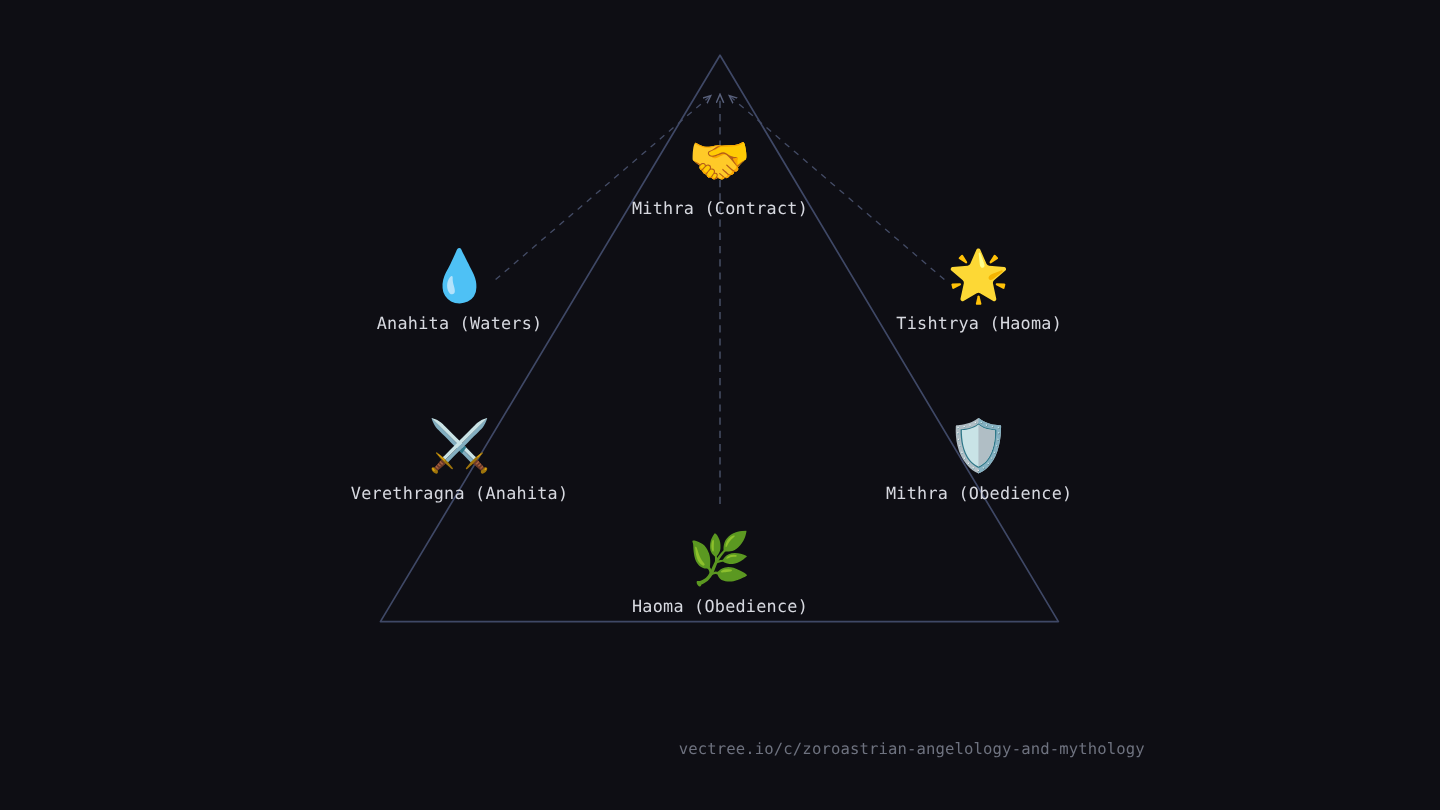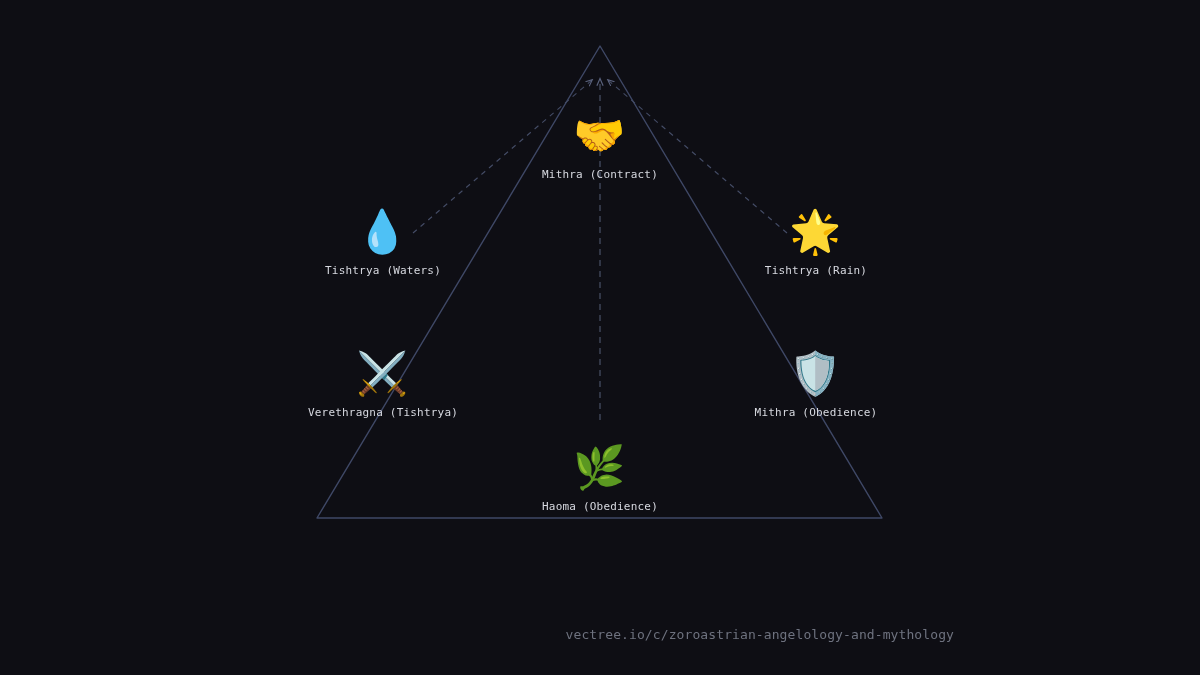--- a/index.html
+++ b/index.html
@@ -47,31 +47,31 @@
     line-height: 1;
     height: 48px;
     display: flex;
     align-items: center;
     justify-content: center;
     user-select: none;
   }
   .node-label {
     margin-top: 8px;
     font-family: "DejaVu Sans Mono", "Liberation Mono", monospace;
-    font-size: 11px;
+    font-size: 14px;
     letter-spacing: 0.2px;
     color: #d7d9e0;
     white-space: nowrap;
   }
 
   
   #footer {
     position: absolute;
     left: 0;
-    bottom: 6px;
+    bottom: 16px;
     width: 980px;
     height: 175px;
   }
 
   #url {
     position: absolute;
     right: 26px;
     bottom: 27px;
     font-family: "DejaVu Sans Mono", "Liberation Mono", monospace;
     font-size: 13px;
@@ -100,31 +100,31 @@
     </g>
   </svg>
 
   <div class="node" style="left:600px; top:146px;">
     <div class="node-icon">🤝</div>
     <div class="node-label">Mithra (Contract)</div>
   </div>
 
   <div class="node" style="left:383px; top:242px;">
     <div class="node-icon">💧</div>
-    <div class="node-label">Tishtrya (Waters)</div>
+    <div class="node-label">Anahita (Waters)</div>
   </div>
 
   <div class="node" style="left:816px; top:242px;">
     <div class="node-icon">🌟</div>
-    <div class="node-label">Tishtrya (Rain)</div>
+    <div class="node-label">Tishtrya (Haoma)</div>
   </div>
 
   <div class="node" style="left:383px; top:384px;">
     <div class="node-icon">⚔️</div>
-    <div class="node-label">Verethragna (Tishtrya)</div>
+    <div class="node-label">Verethragna (Anahita)</div>
   </div>
 
   <div class="node" style="left:816px; top:384px;">
     <div class="node-icon">🛡️</div>
     <div class="node-label">Mithra (Obedience)</div>
   </div>
 
   <div class="node" style="left:600px; top:478px;">
     <div class="node-icon">🌿</div>
     <div class="node-label">Haoma (Obedience)</div>

